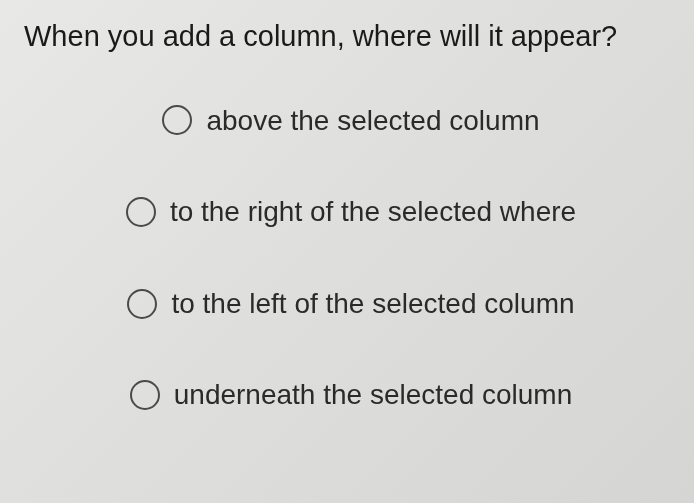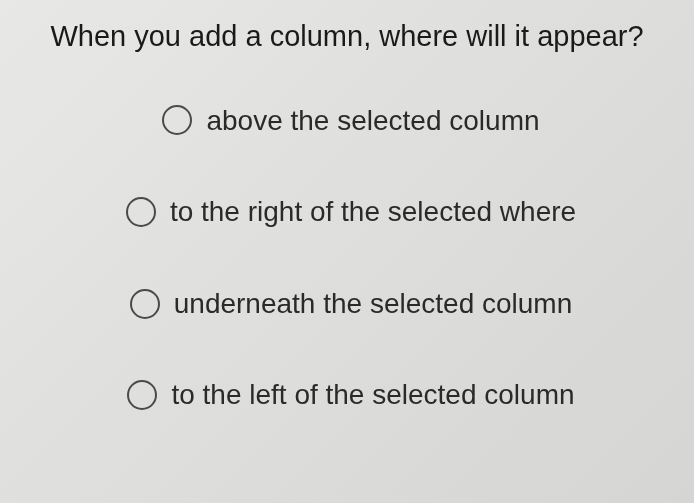--- a/index.html
+++ b/index.html
@@ -14,21 +14,20 @@
       font-family: Arial, Helvetica, sans-serif;
       padding: 18px 24px;
       color: #2a2a2a;
     }
     .question {
       font-size: 29px;
       font-weight: 400;
       color: #1a1a1a;
       margin-bottom: 48px;
       line-height: 1.3;
-      text-align: center;
     }
     .options {
       display: flex;
       flex-direction: column;
       gap: 58px;
       padding-left: 8px;
       align-items: center;
     }
     .option-row {
       display: flex;
@@ -59,19 +58,19 @@
   <div class="option-row">
     <div class="radio-circle"></div>
     <span class="option-label">above the selected column</span>
   </div>
   <div class="option-row">
     <div class="radio-circle"></div>
     <span class="option-label">to the right of the selected where</span>
   </div>
   <div class="option-row">
     <div class="radio-circle"></div>
-    <span class="option-label">underneath the selected column</span>
+    <span class="option-label">to the left of the selected column</span>
   </div>
   <div class="option-row">
     <div class="radio-circle"></div>
-    <span class="option-label">to the left of the selected column</span>
+    <span class="option-label">underneath the selected column</span>
   </div>
 </div>
 
 </body></html>

